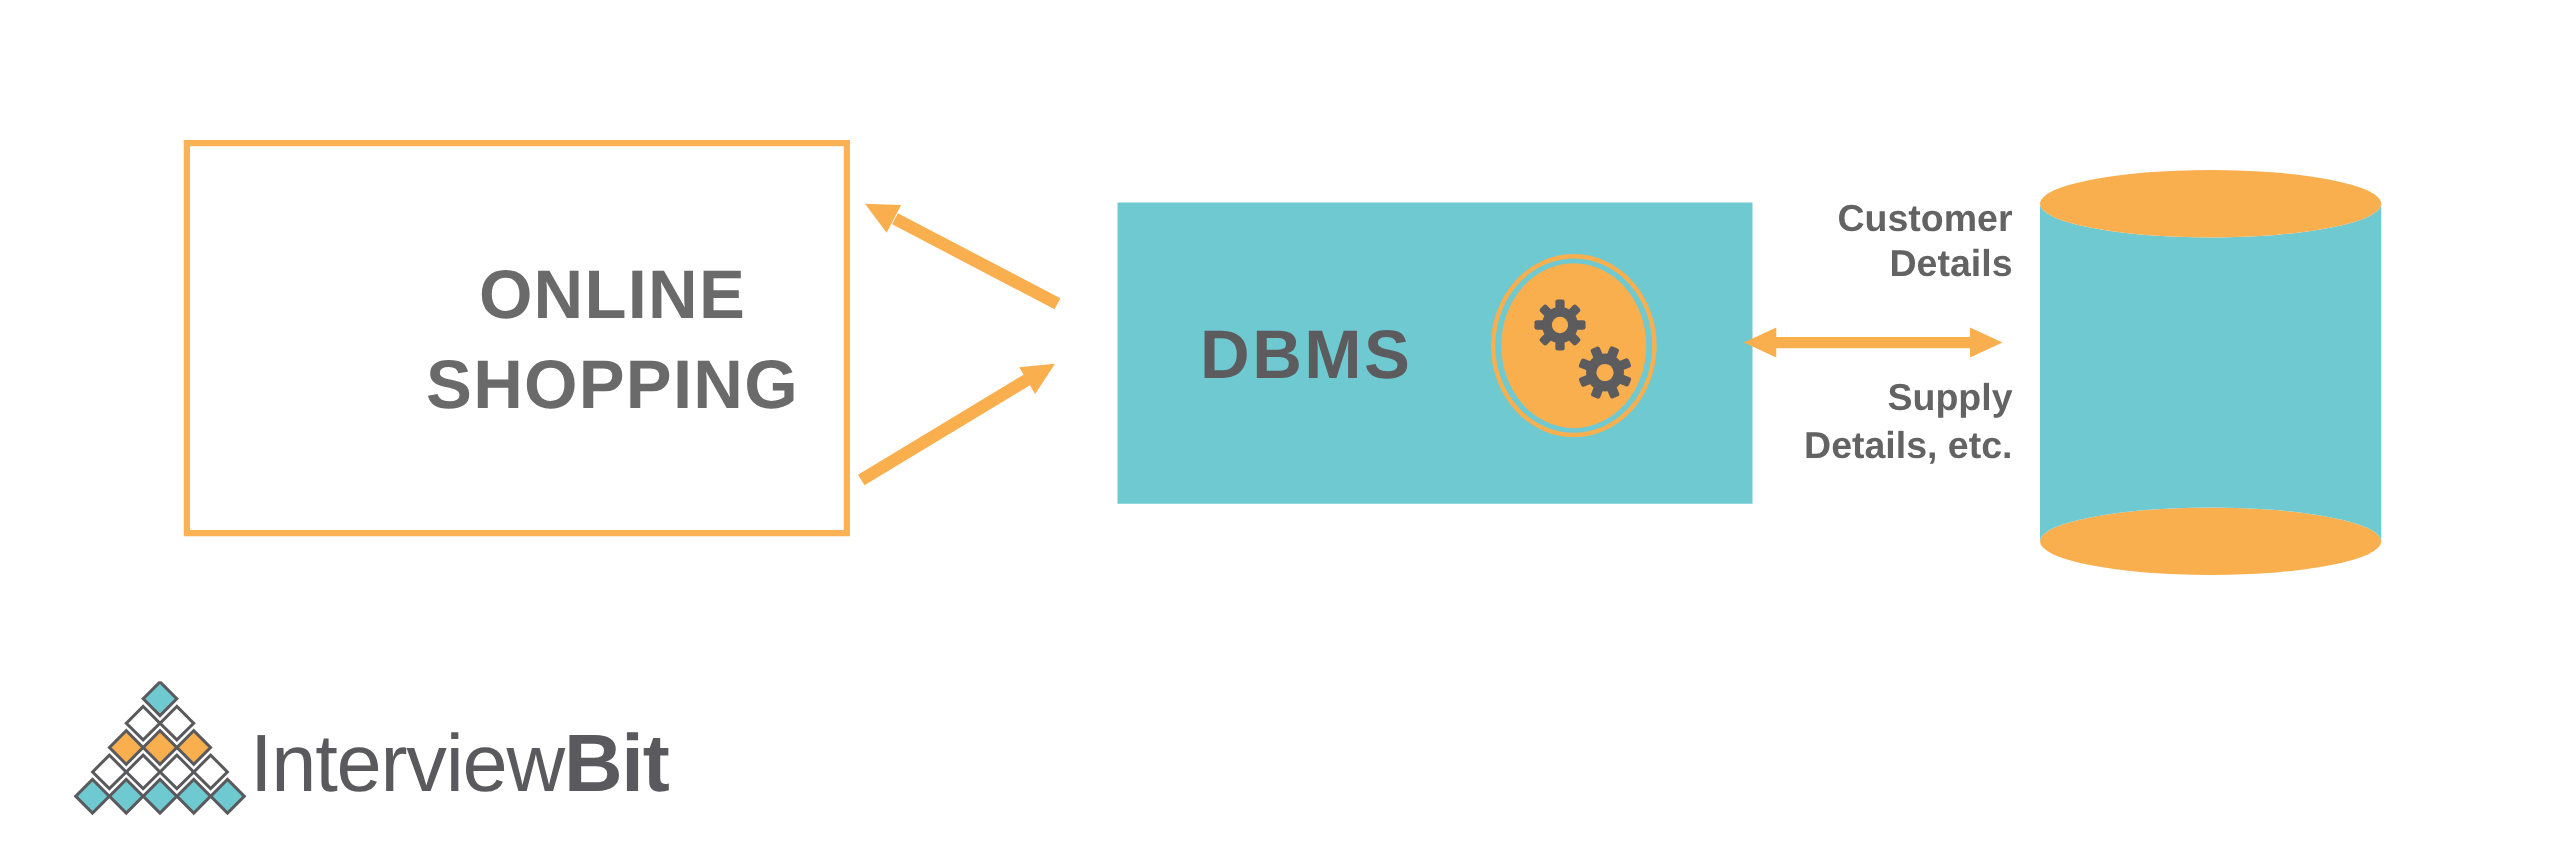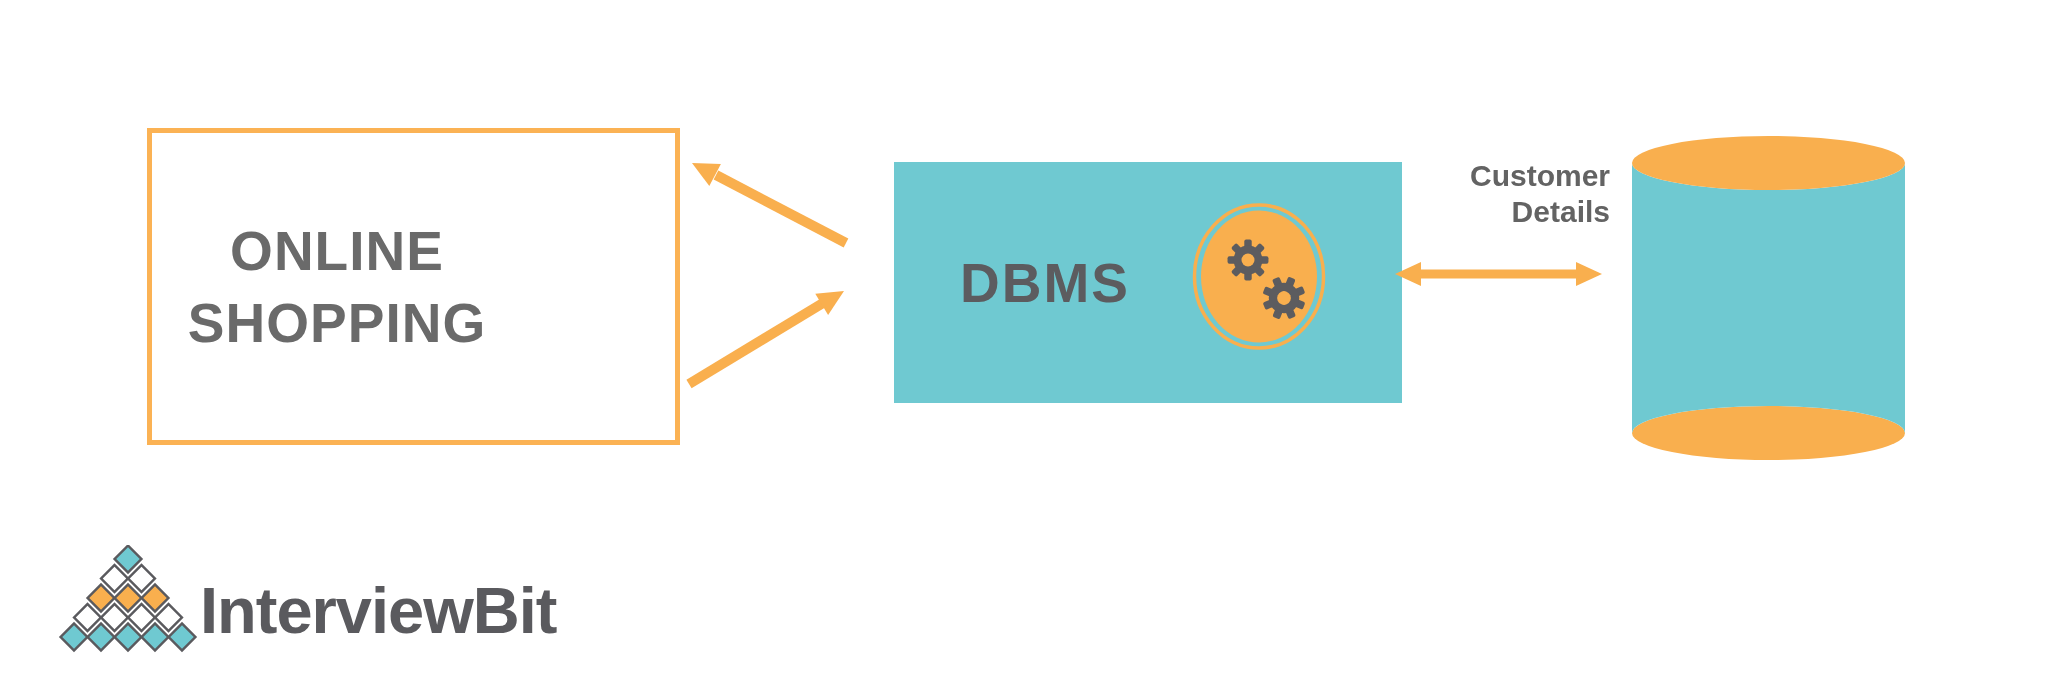--- a/index.html
+++ b/index.html
@@ -13,28 +13,28 @@
     width: 2048px;
     height: 683px;
     background: #ffffff;
     overflow: hidden;
   }
   svg { display: block; }
 
   
   .shop-box {
     position: absolute;
-    left: 147px; top: 128px;
+    left: 147px; top: 112px;
     width: 533px; height: 317px;
     box-sizing: border-box;
     border: 5px solid #FBB254;
     background: #ffffff;
     display: flex;
     align-items: center;
-    justify-content: flex-start;
+    justify-content: flex-end;
   }
   .shop-label {
     width: 370px;
     text-align: center;
     font-size: 55px;
     line-height: 72px;
     font-weight: 700;
     letter-spacing: 1px;
     color: #6A6A6A;
   }
@@ -98,21 +98,21 @@
   .logo-pyramid { position: absolute; left: 0; top: 0; }
   .logo-text {
     position: absolute;
     left: 142px; top: 33px;
     font-size: 65px;
     line-height: 65px;
     letter-spacing: -1px;
     color: #5A5A5E;
     white-space: nowrap;
   }
-  .logo-text .bold  { font-weight: 700; margin-top: 40px; }
+  .logo-text .bold  { font-weight: 400; margin-top: 40px; }
   .logo-text .light { font-weight: 700; }
 </style>
 </head>
 <body>
 
 <div class="canvas">
 
   <div class="shop-box">
     <div class="shop-label">ONLINE SHOPPING</div>
   </div>
@@ -156,20 +156,21 @@
     </g>
 
     <g>
       <line x1="1418" y1="274" x2="1579" y2="274" stroke="#F9AF4E" stroke-width="9"></line>
       <polygon points="1395,274 1421,262 1421,286" fill="#F9AF4E"></polygon>
       <polygon points="1602,274 1576,262 1576,286" fill="#F9AF4E"></polygon>
     </g>
   </svg>
 
   <div class="edge-label customer">Customer Details</div>
+  <div class="edge-label supply">Supply Details, etc.</div>
 
   <svg class="db-cylinder" width="277" height="330" viewBox="0 0 277 330" aria-hidden="true">
     <ellipse cx="138.5" cy="299" rx="136.5" ry="27" fill="#F9AF4E"></ellipse>
     <path d="M 2,29 A 136.5 27 0 0 0 275,29 L 275,299 A 136.5 27 0 0 0 2,299 Z" fill="#6FC9D1"></path>
     <ellipse cx="138.5" cy="29" rx="136.5" ry="27" fill="#F9AF4E"></ellipse>
   </svg>
 
   <div class="logo">
     <svg class="logo-pyramid" width="140" height="108" viewBox="0 0 140 108" aria-hidden="true">
       <g stroke="#5A5A5E" stroke-width="2.4">

